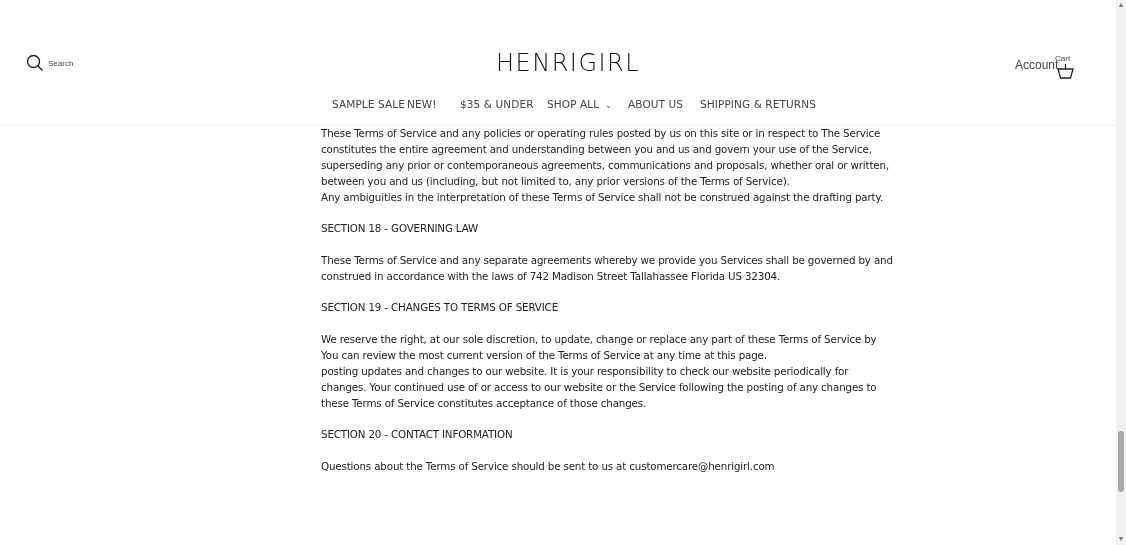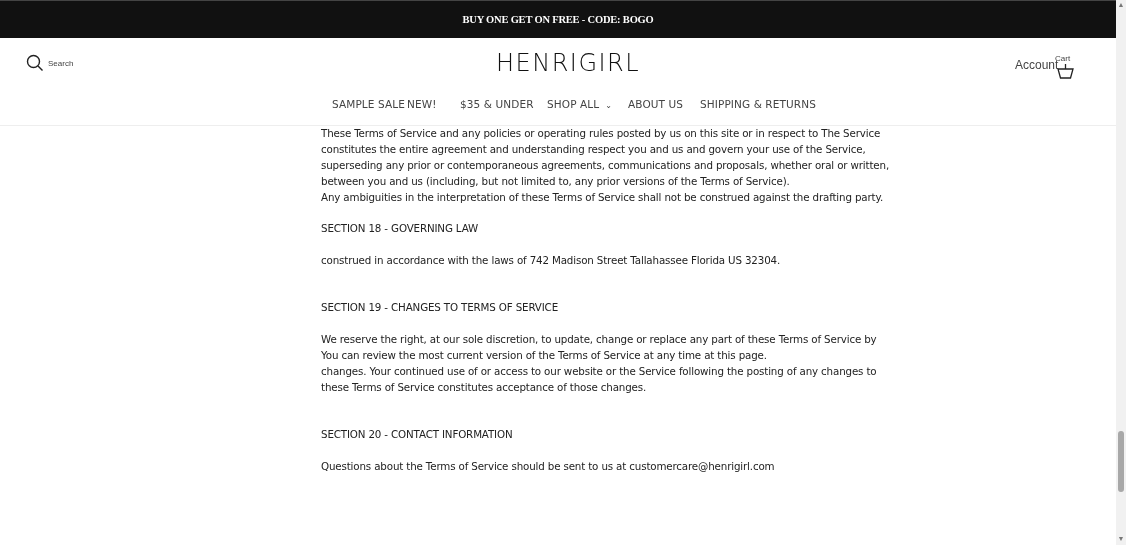--- a/index.html
+++ b/index.html
@@ -24,23 +24,20 @@
   .scrollbar { position:absolute; left:1116px; top:0; width:10px; height:545px; background:#f1f1f1; }
   .sb-up, .sb-down { position:absolute; left:1px; width:8px; height:10px; font-size:7px; color:#777; text-align:center; line-height:10px; }
   .sb-up { top:0; }
   .sb-down { top:534px; }
   .sb-thumb { position:absolute; left:2px; top:431px; width:6px; height:61px; background:#a8a8a8; border-radius:3px; }
 </style>
 </head>
 <body>
 
 <div class="page">
-  <div class="announce">
-    <span>BUY ONE GET ON FREE - CODE: BOGO</span>
-  </div>
 
   <div class="header">
     <div class="search">
       <svg viewBox="0 0 18 18">
           <circle cx="7.5" cy="7.5" r="6" fill="none" stroke="#222" stroke-width="1.4"></circle>
           <line x1="12" y1="12" x2="16.5" y2="16.5" stroke="#222" stroke-width="1.4"></line>
         </svg>
       <span>Search</span>
     </div>
     <div class="logo">HENRIGIRL</div>
@@ -59,37 +56,39 @@
     <a style="left:407px">NEW!</a>
     <a style="left:460px">$35 &amp; UNDER</a>
     <a style="left:547px"><span>SHOP ALL</span><span class="chev">⌄</span></a>
     <a style="left:628px">ABOUT US</a>
     <a style="left:700px">SHIPPING &amp; RETURNS</a>
   </div>
 
   <div class="content">
     <div class="sec" style="top:1px">
       <p>These Terms of Service and any policies or operating rules posted by us on this site or in respect to The Service</p>
-      <p>constitutes the entire agreement and understanding respect you and us and govern your use of the Service,</p>
+      <p>constitutes the entire agreement and understanding between you and us and govern your use of the Service,</p>
       <p>superseding any prior or contemporaneous agreements, communications and proposals, whether oral or written,</p>
       <p>between you and us (including, but not limited to, any prior versions of the Terms of Service).</p>
       <p>Any ambiguities in the interpretation of these Terms of Service shall not be construed against the drafting party.</p>
     </div>
     <div class="sec" style="top:96px">
       <p>SECTION 18 - GOVERNING LAW</p>
     </div>
     <div class="sec" style="top:128px">
+      <p>These Terms of Service and any separate agreements whereby we provide you Services shall be governed by and</p>
       <p>construed in accordance with the laws of 742 Madison Street Tallahassee Florida US 32304.</p>
     </div>
     <div class="sec" style="top:175px">
       <p>SECTION 19 - CHANGES TO TERMS OF SERVICE</p>
     </div>
     <div class="sec" style="top:207px">
       <p>We reserve the right, at our sole discretion, to update, change or replace any part of these Terms of Service by</p>
       <p>You can review the most current version of the Terms of Service at any time at this page.</p>
+      <p>posting updates and changes to our website. It is your responsibility to check our website periodically for</p>
       <p>changes. Your continued use of or access to our website or the Service following the posting of any changes to</p>
       <p>these Terms of Service constitutes acceptance of those changes.</p>
     </div>
     <div class="sec" style="top:302px">
       <p>SECTION 20 - CONTACT INFORMATION</p>
     </div>
     <div class="sec" style="top:334px">
       <p>Questions about the Terms of Service should be sent to us at customercare@henrigirl.com</p>
     </div>
   </div>

